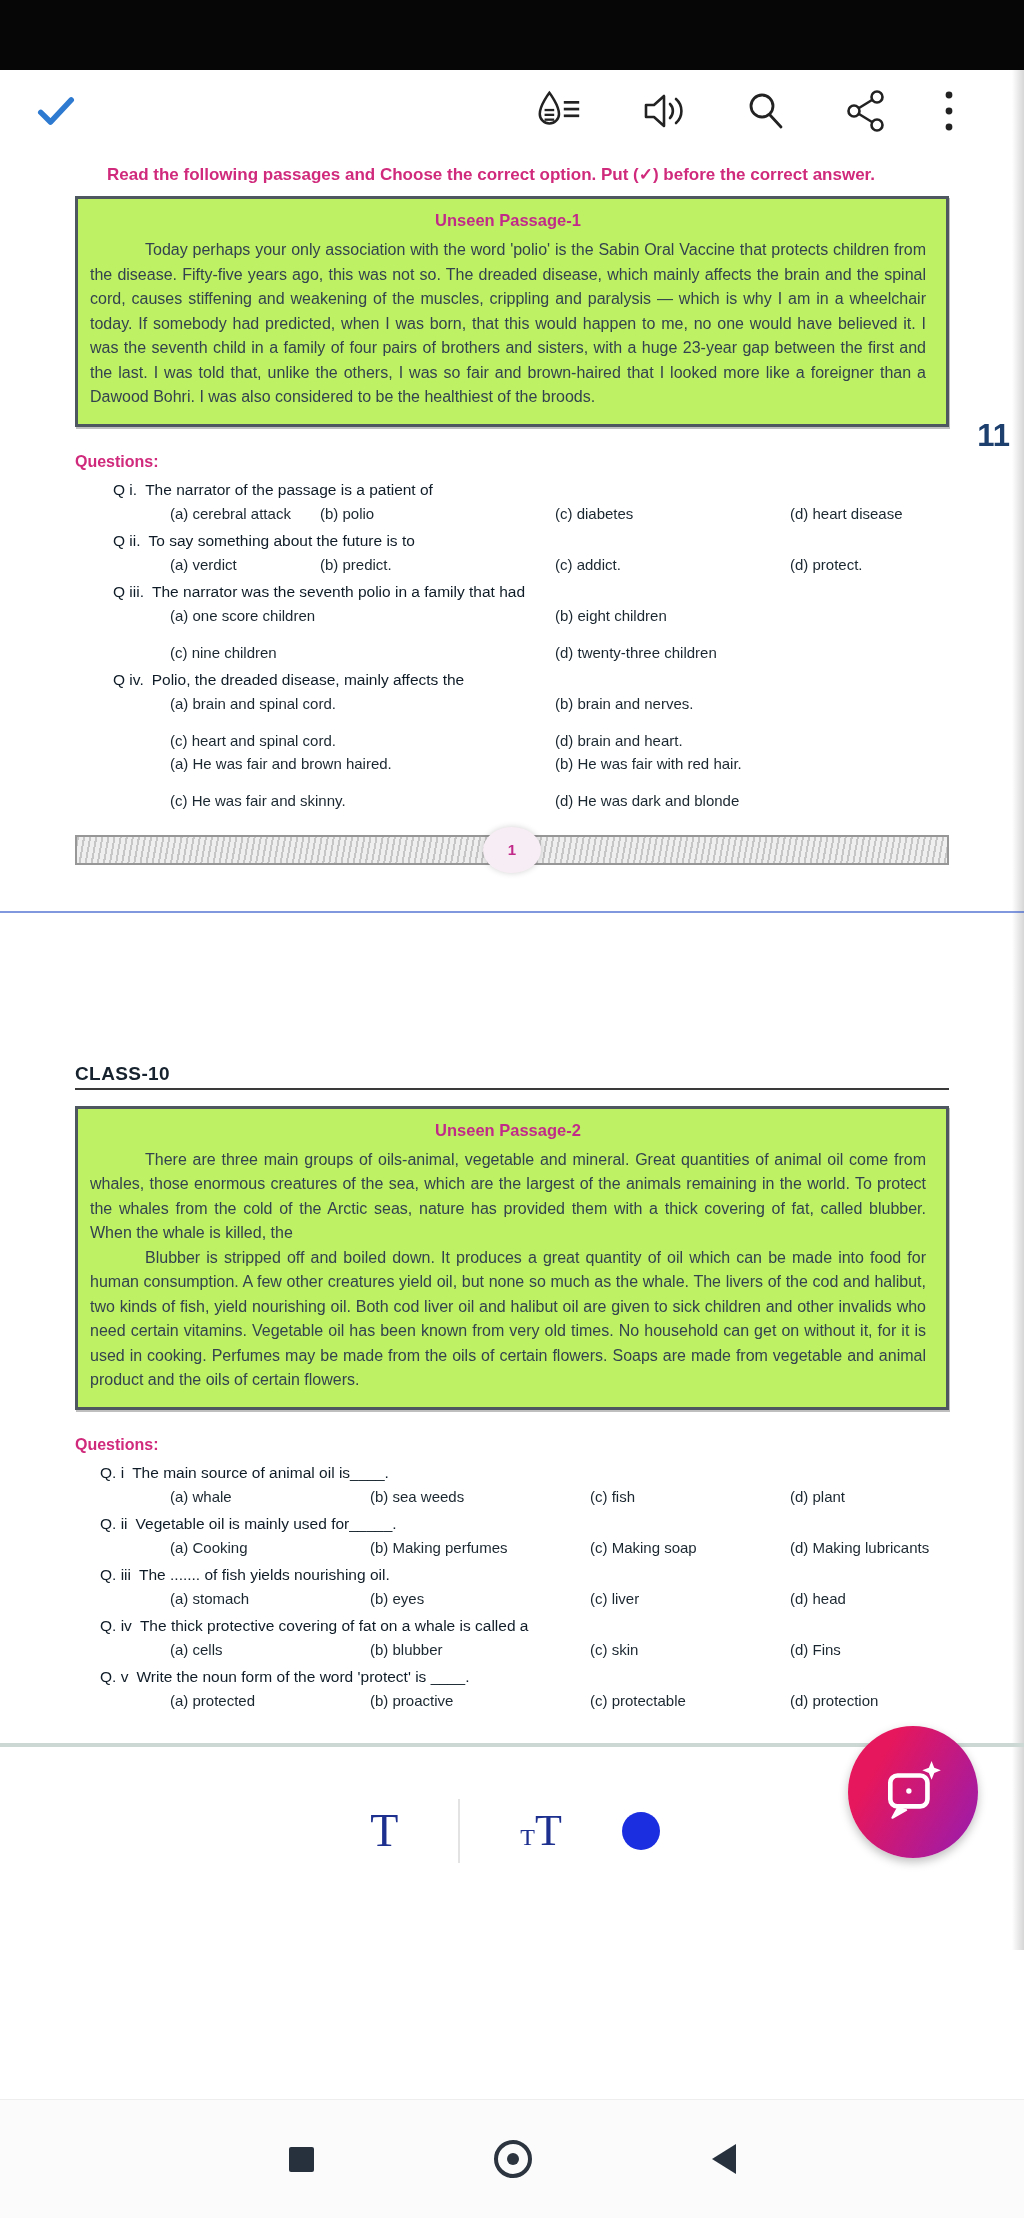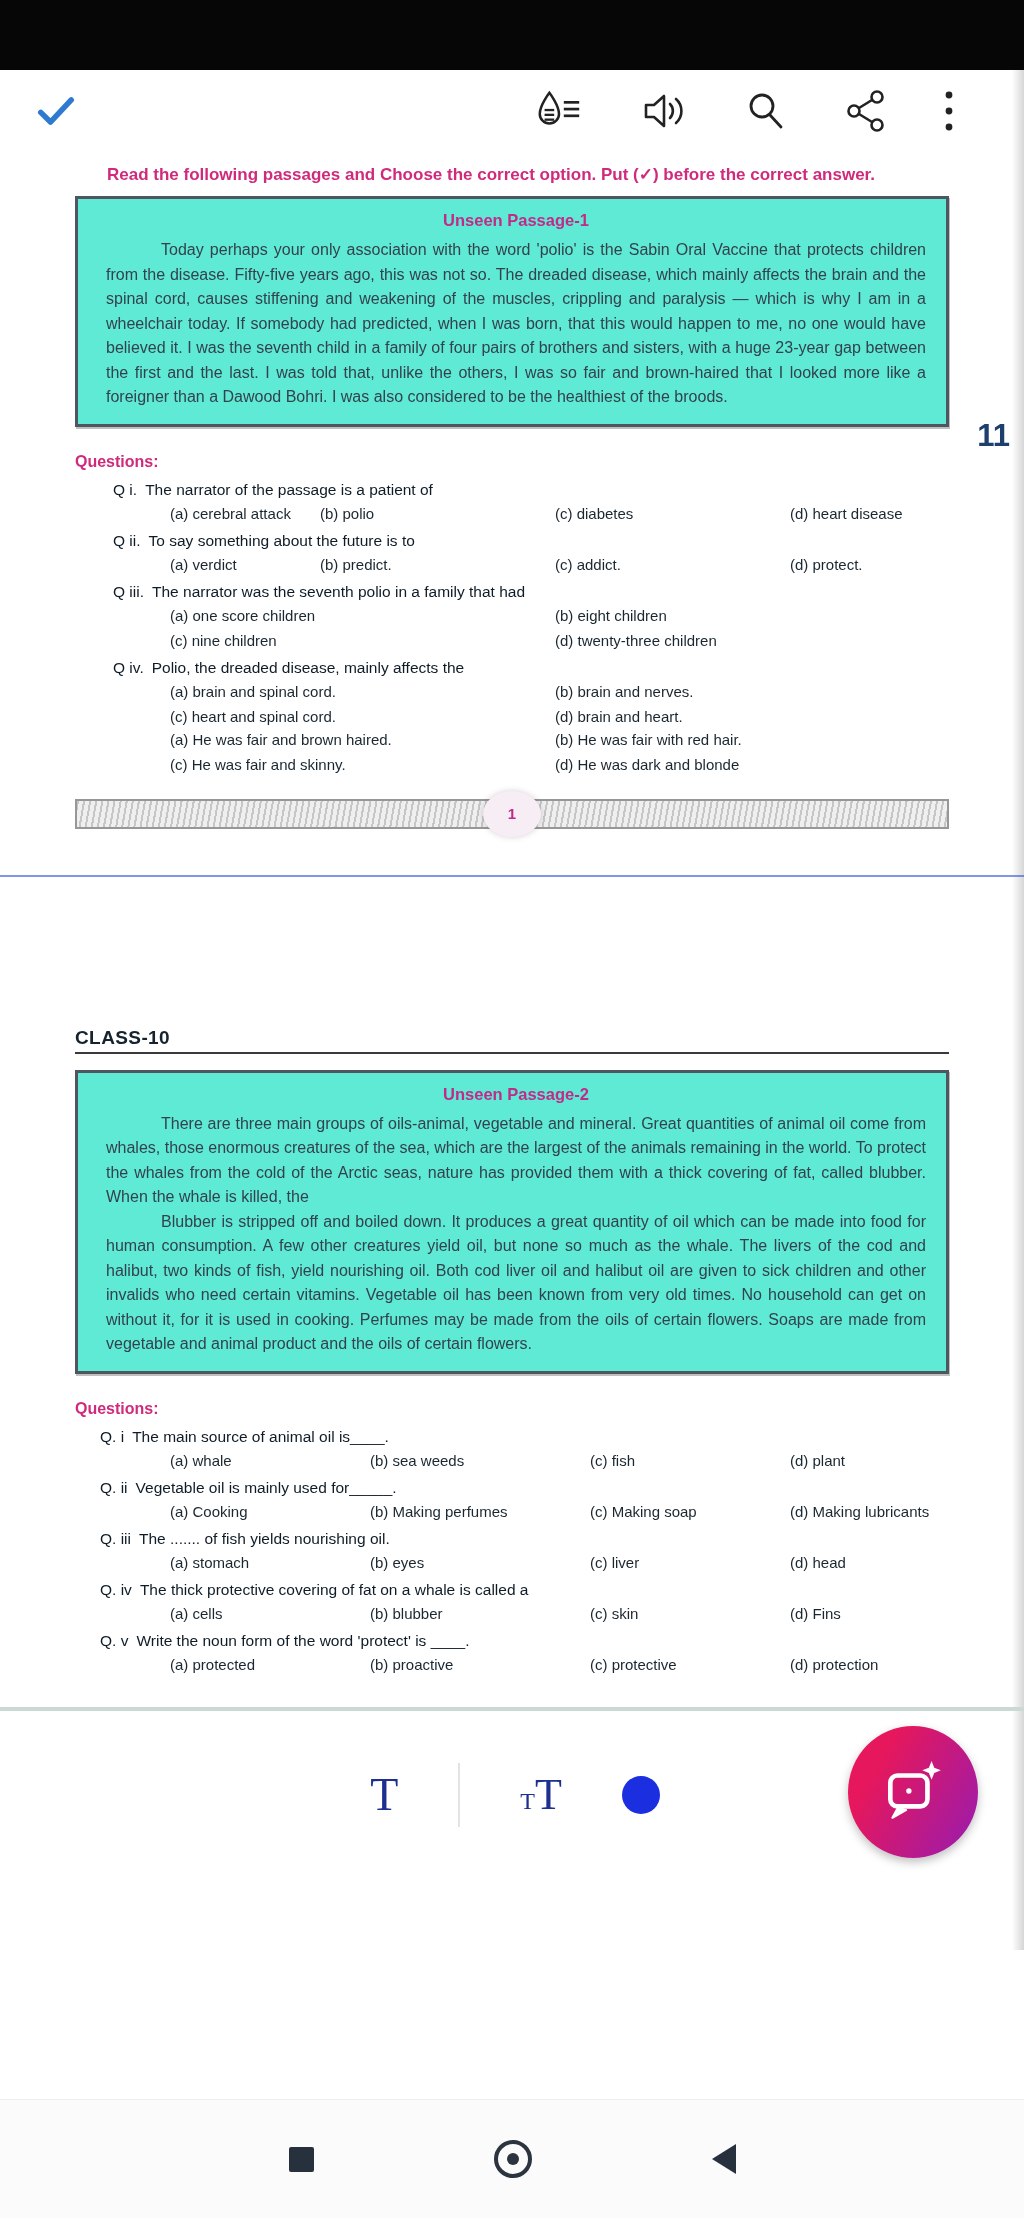--- a/index.html
+++ b/index.html
@@ -17,35 +17,35 @@
 
   
   .edge-shadow{position:absolute;top:70px;right:0;width:12px;height:1880px;
     background:linear-gradient(to left, rgba(0,0,0,0.16), rgba(0,0,0,0));}
 
   .content{padding:0 75px;position:relative;}
 
   .instruction{color:#d02a7c;font-weight:bold;font-size:17px;line-height:1.32;max-width:800px;margin:12px 0 10px 0;text-align:right;}
 
   
-  .passage-box{border:3px solid #4e5660;background:#5eead4;padding:8px 20px 14px 28px;box-shadow:1px 2px 0 rgba(0,0,0,.25);}
+  .passage-box{border:3px solid #4e5660;background:#bef264;padding:8px 20px 14px 12px;box-shadow:1px 2px 0 rgba(0,0,0,.25);}
   .passage-title{text-align:center;color:#c22a8a;font-weight:bold;font-size:16.5px;margin:4px 0 8px 0;}
   .p-body{color:#33424e;font-size:16px;line-height:24.5px;margin:0;text-indent:55px;text-align:justify;}
   .p-body + .p-body{text-indent:55px;margin-top:0;}
   .u{}
 
   .side-page-num{position:absolute;top:418px;right:14px;color:#1c3f6e;font-weight:bold;font-size:31px;}
 
   
   .q-section{margin-top:26px;}
   .q-heading{color:#d02a7c;font-weight:bold;font-size:16px;margin:0 0 8px 0;}
   .q-line{font-weight:normal;color:#0f1c27;font-size:15.5px;margin:10px 0 4px 38px;}
   .q2 .q-line{margin-left:25px;}
   .q-num{margin-right:8px;}
-  .opts{margin-left:95px;display:grid;row-gap:8px;margin-top:6px;margin-bottom:4px;}
+  .opts{margin-left:95px;display:grid;row-gap:20px;margin-top:6px;margin-bottom:4px;}
   .opt{font-size:15px;color:#1b2730;}
   .grid-s1-4{grid-template-columns:150px 235px 235px 1fr;}
   .grid-s1-2{grid-template-columns:385px 1fr;}
   .grid-s2-4{grid-template-columns:200px 220px 200px 1fr;}
 
   
   .divider-strip{margin-top:26px;height:26px;border:2px solid #979797;position:relative;
     background:repeating-linear-gradient(100deg,#c6c6c6 0 2px,#efefef 2px 6px);}
   .divider-oval{position:absolute;left:50%;top:50%;transform:translate(-50%,-50%);
     width:58px;height:46px;border-radius:50%;background:#f7edf4;box-shadow:0 0 6px rgba(0,0,0,.18);
@@ -241,21 +241,21 @@
         <span class="opt">(a) cells</span>
         <span class="opt">(b) blubber</span>
         <span class="opt">(c) skin</span>
         <span class="opt">(d) Fins</span>
       </div>
 
       <div class="q-line"><span class="q-num">Q. v</span><span>Write the noun form of the word 'protect' is ____.</span></div>
       <div class="opts grid-s2-4">
         <span class="opt">(a) protected</span>
         <span class="opt">(b) proactive</span>
-        <span class="opt">(c) protective</span>
+        <span class="opt">(c) protectable</span>
         <span class="opt">(d) protection</span>
       </div>
     </div>
 
     <div class="bottom-rule"></div>
 
     <div class="format-bar">
       <button class="fmt-btn t-single">T</button>
       <div class="fmt-sep"></div>
       <button class="fmt-btn"><span class="tt-small">T</span><span class="tt-large">T</span></button>

